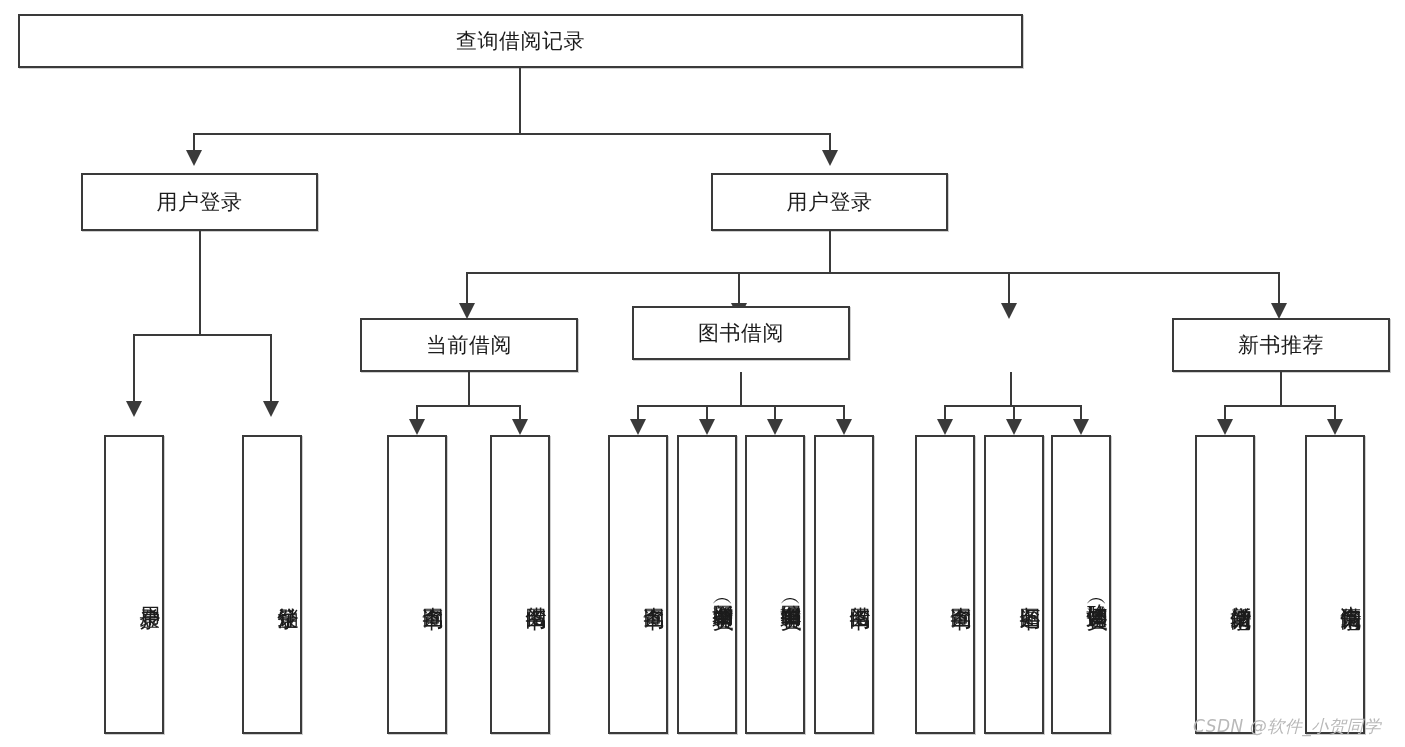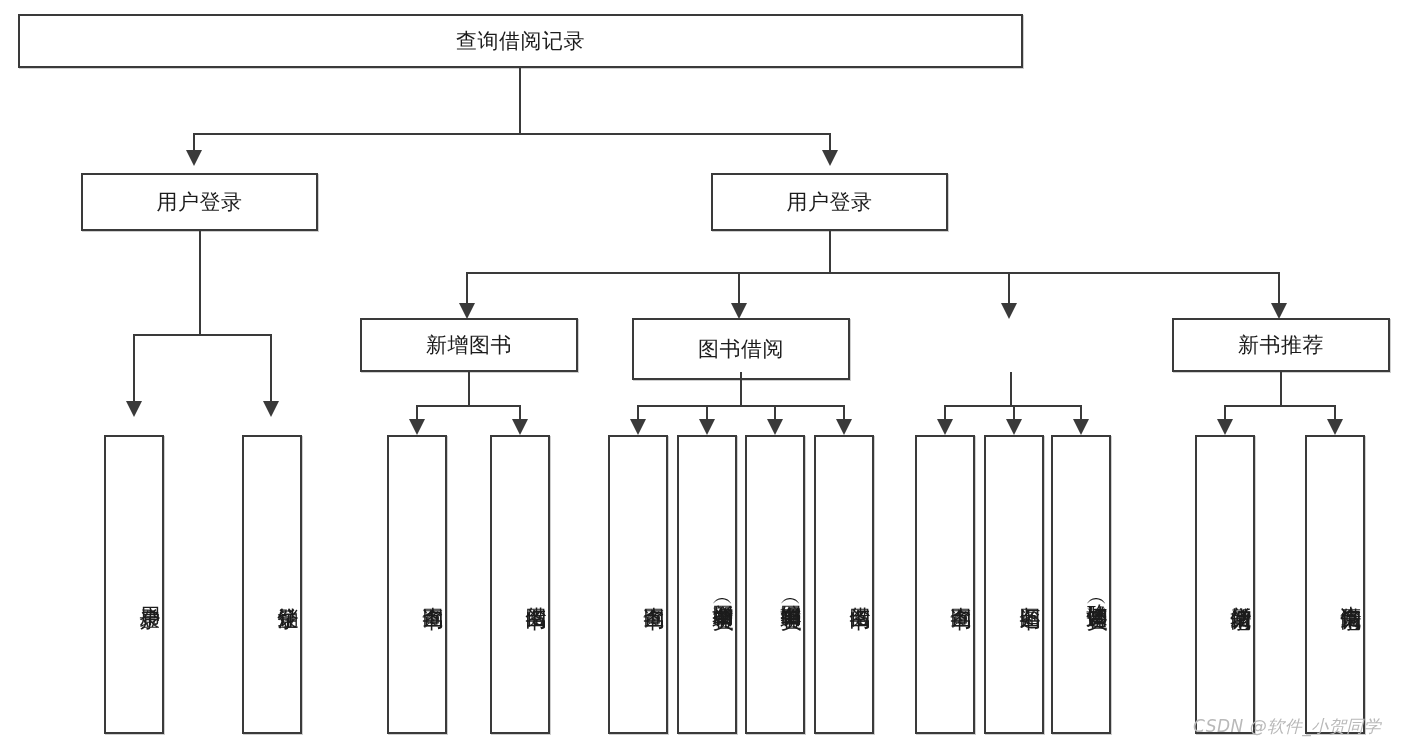--- a/index.html
+++ b/index.html
@@ -123,23 +123,23 @@
   <div class="vline" style="left:738px; top:272px; height:32px;"></div>
   <div class="arrow" style="left:731px; top:303px;"></div>
 
   <div class="vline" style="left:1008px; top:272px; height:32px;"></div>
   <div class="arrow" style="left:1001px; top:303px;"></div>
 
   <div class="vline" style="left:1278px; top:272px; height:32px;"></div>
   <div class="arrow" style="left:1271px; top:303px;"></div>
 
   <div class="node horiz" style="left:360px; top:318px; width:218px; height:54px;">
-    <span>新增图书</span>
-  </div>
-  <div class="node horiz" style="left:632px; top:318px; width:218px; height:62px;">
+    <span>当前借阅</span>
+  </div>
+  <div class="node horiz" style="left:632px; top:306px; width:218px; height:54px;">
     <span>图书借阅</span>
   </div>
   <div class="node horiz" style="left:1172px; top:318px; width:218px; height:54px;">
     <span>新书推荐</span>
   </div>
 
   <div class="vline" style="left:468px; top:372px; height:34px;"></div>
   <div class="hline" style="left:416px; top:405px; width:105px;"></div>
   <div class="vline" style="left:416px; top:405px; height:15px;"></div>
   <div class="arrow" style="left:409px; top:419px;"></div>

